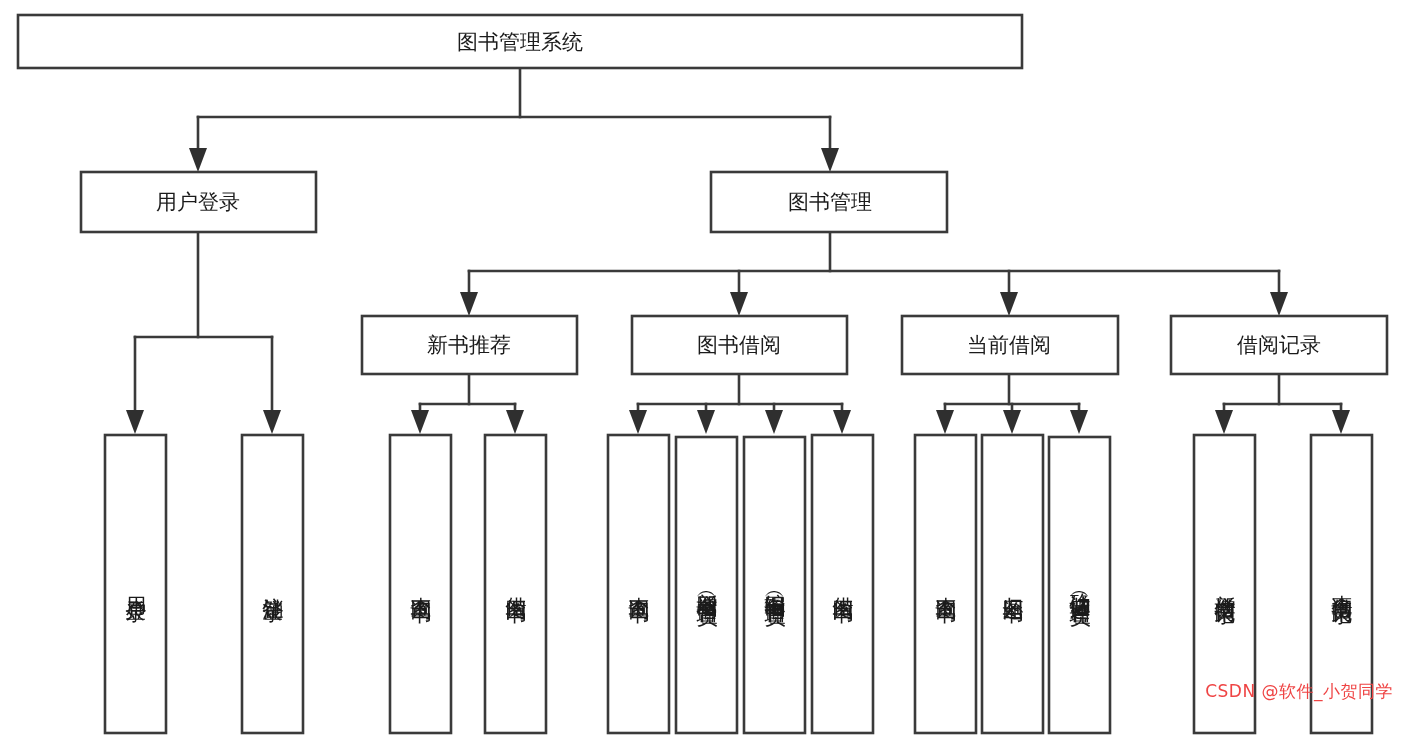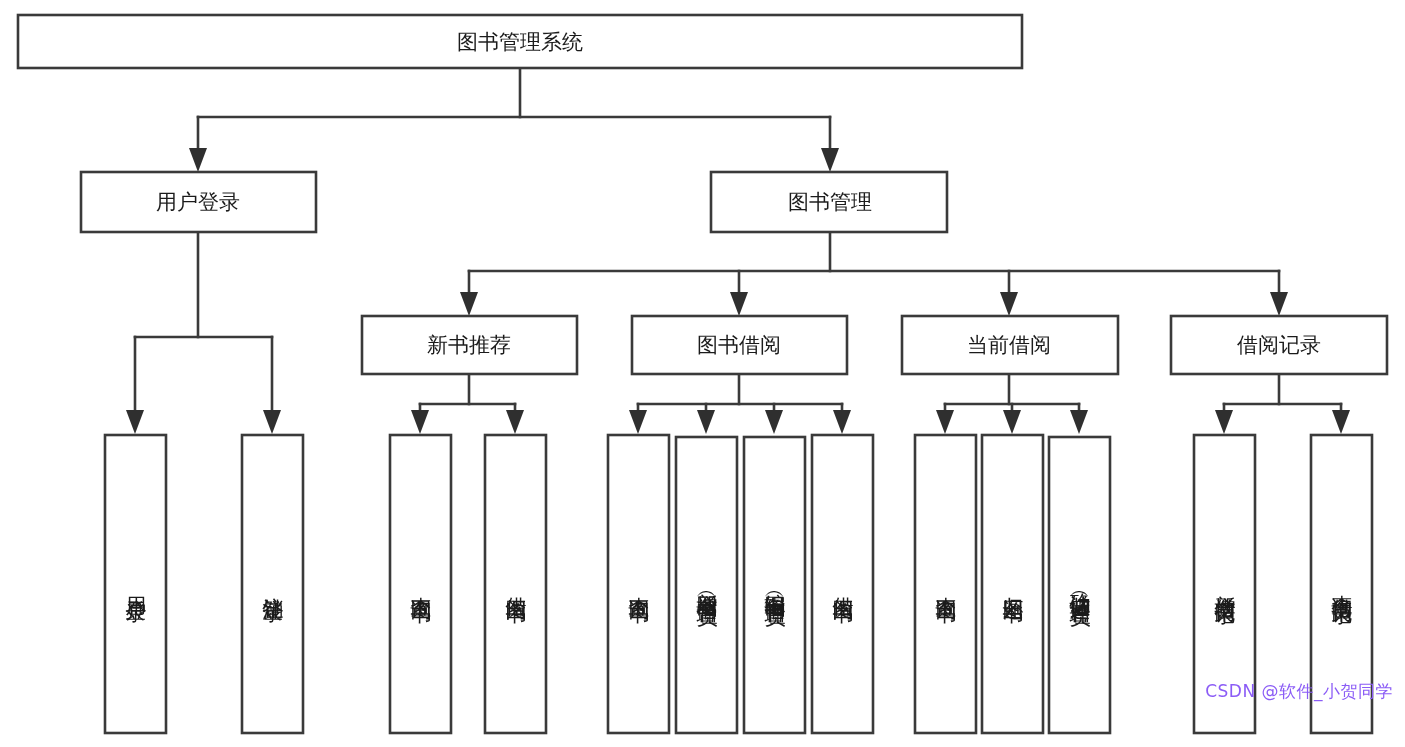--- a/index.html
+++ b/index.html
@@ -58,21 +58,21 @@
     letter-spacing: 2px;
     dominant-baseline: central;
     text-anchor: middle;
   }
   .watermark {
     position: absolute;
     right: 12px;
     bottom: 6px;
     font-family: "DejaVu Sans", "Liberation Sans", sans-serif;
     font-size: 17px;
-    color: #8b5cf6;
+    color: #ef4444;
     white-space: nowrap;
     letter-spacing: 0.5px;
     pointer-events: none;
   }
 </style>
 </head>
 <body>
 
 <div id="diagram-root">
 

